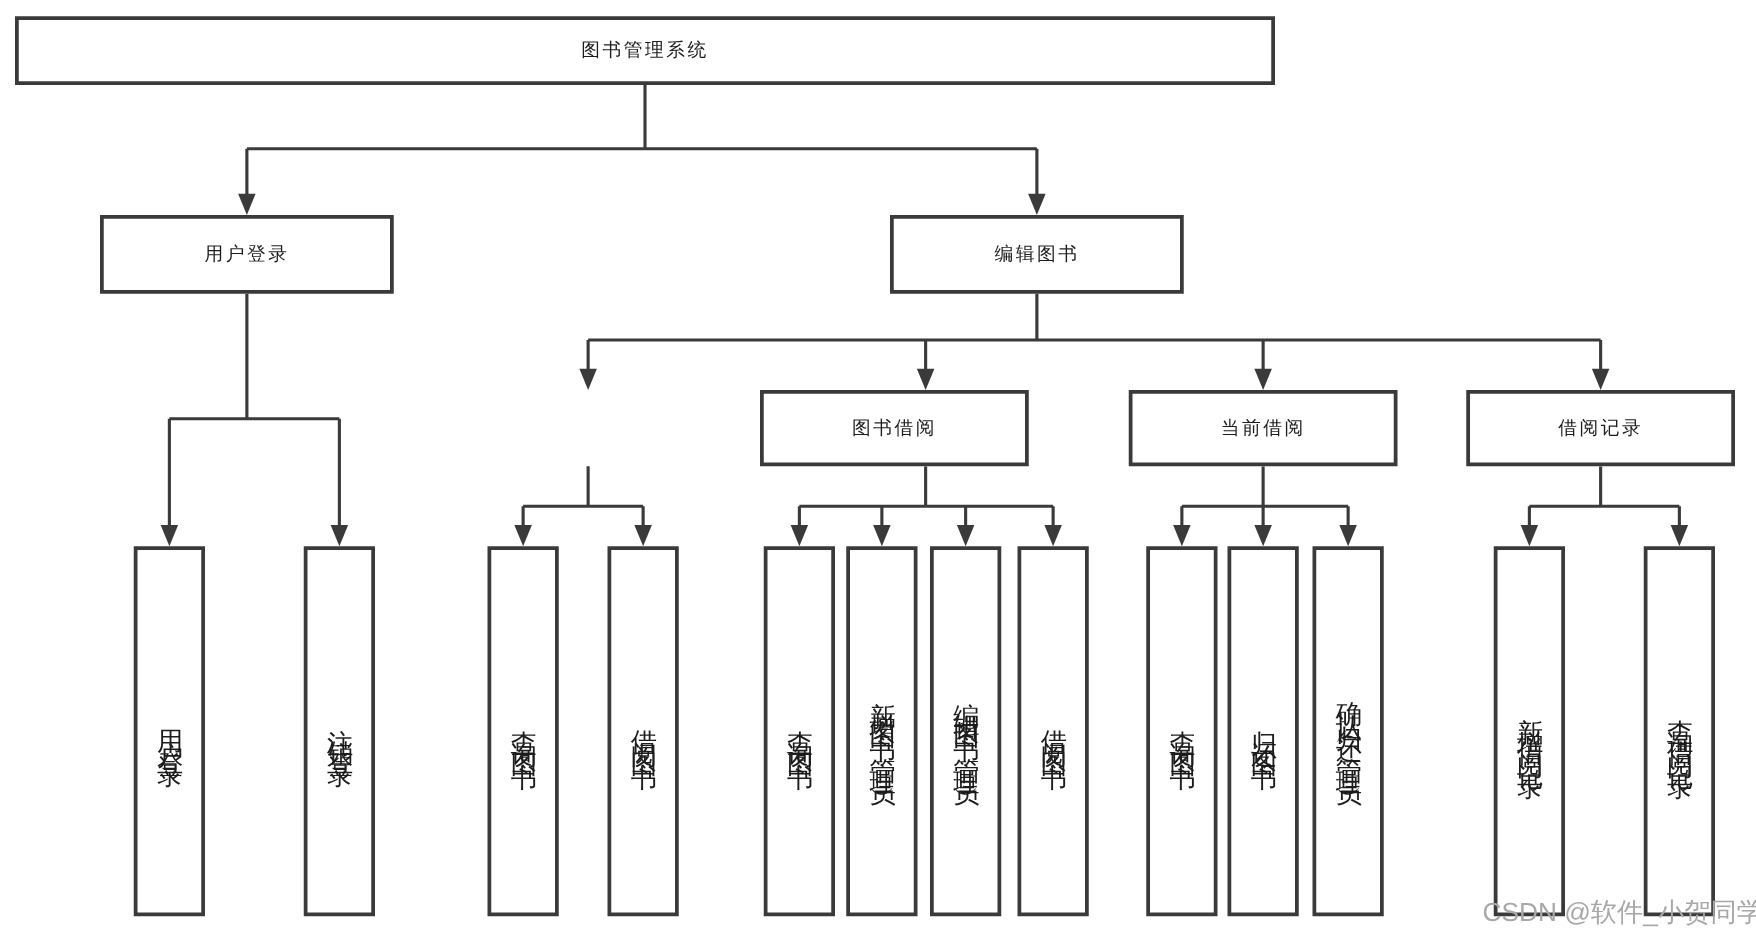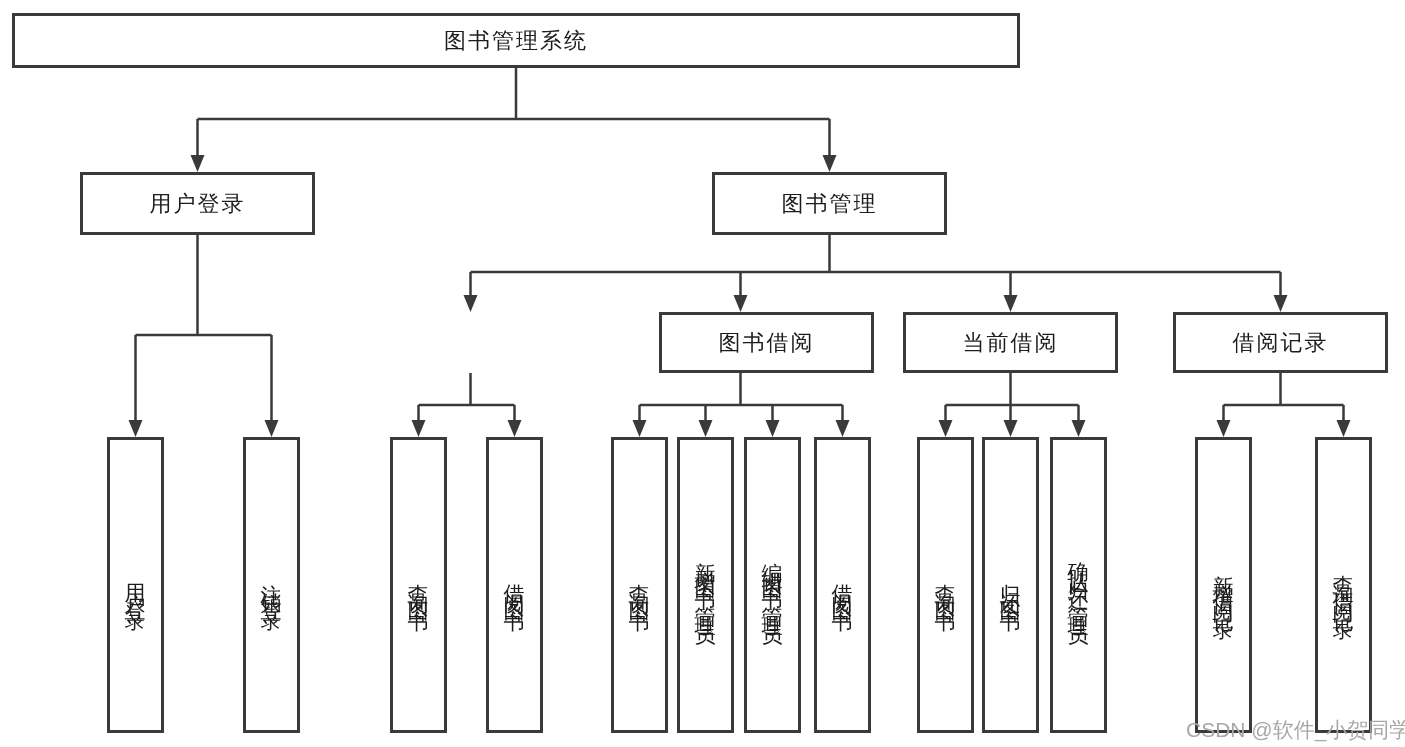--- a/index.html
+++ b/index.html
@@ -21,28 +21,28 @@
     position: absolute;
     box-sizing: border-box;
     background: #ffffff;
     border: 3px solid #3a3a3a;
     display: flex;
     align-items: center;
     justify-content: center;
     color: #1c1c1c;
     z-index: 2;
   }
-  .node-h { font-size: 22px; letter-spacing: 2px; }
+  .node-h { font-size: 15px; letter-spacing: 2px; }
   .node-root   { left: 12px;  top: 13px;  width: 1008px; height: 55px; }
   .node-l2     { top: 172px;  width: 235px; height: 63px; }
   .node-l2a    { left: 80px; }
   .node-l2b    { left: 712px; }
   .node-l3     { top: 312px;  width: 215px; height: 61px; }
   .node-l3a    { left: 363px; }
-  .node-l3b    { left: 659px; }
+  .node-l3b    { left: 608px; }
   .node-l3c    { left: 903px; }
   .node-l3d    { left: 1173px; }
   .leaf {
     top: 437px;
     width: 57px;
     height: 296px;
   }
   .leaf .vtext {
     writing-mode: vertical-rl;
     text-orientation: mixed;
@@ -121,21 +121,21 @@
   </svg>
 
   <div class="node node-root node-h">
     <span>图书管理系统</span>
   </div>
 
   <div class="node node-l2 node-l2a node-h">
     <span>用户登录</span>
   </div>
   <div class="node node-l2 node-l2b node-h">
-    <span>图书管理</span>
+    <span>编辑图书</span>
   </div>
 
   <div class="node node-l3 node-l3b node-h">
     <span>图书借阅</span>
   </div>
   <div class="node node-l3 node-l3d node-h">
     <span>借阅记录</span>
   </div>
   <div class="node node-l3 node-l3c node-h">
     <span>当前借阅</span>

